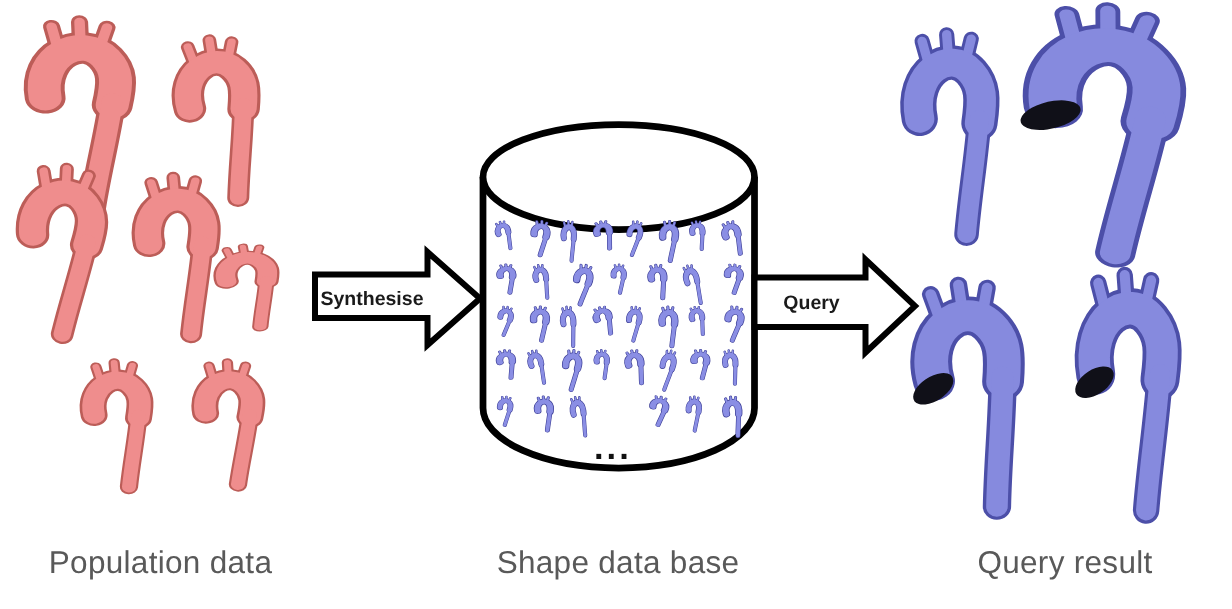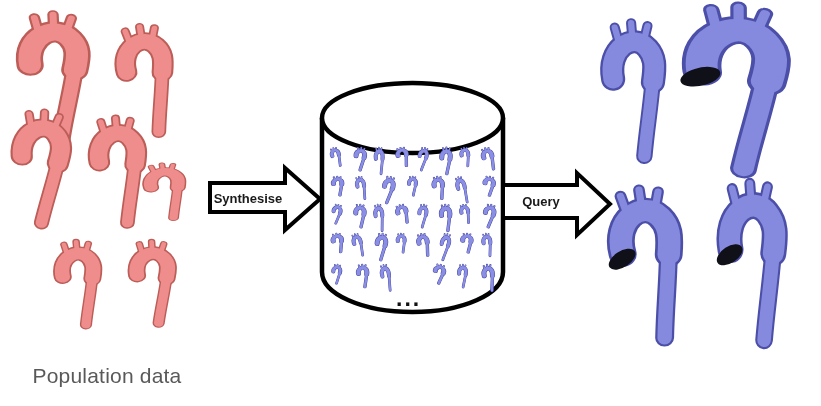--- a/index.html
+++ b/index.html
@@ -216,14 +216,16 @@
     <polygon points="5,23 80,23 80,8 115,39 80,70 80,52 5,52" fill="#ffffff" stroke="#000000" stroke-width="4" stroke-linejoin="miter"></polygon>
     <text class="arrow-label" x="43" y="43" text-anchor="middle">Synthesise</text>
   </svg>
 
   <svg class="abs" style="left:500px; top:165px;" width="115" height="75" viewBox="0 0 115 75">
     <polygon points="3,20 77,20 77,8 110,39 77,70 77,53 3,53" fill="#ffffff" stroke="#000000" stroke-width="4" stroke-linejoin="miter"></polygon>
     <text class="arrow-label" x="41" y="41" text-anchor="middle">Query</text>
   </svg>
 
   <div class="group-label" style="left:-3px; top:364px;">Population data</div>
+  <div class="group-label" style="left:302px; top:364px;">Shape data base</div>
+  <div class="group-label" style="left:600px; top:364px;">Query result</div>
 
 </div>
 
 </body></html>

